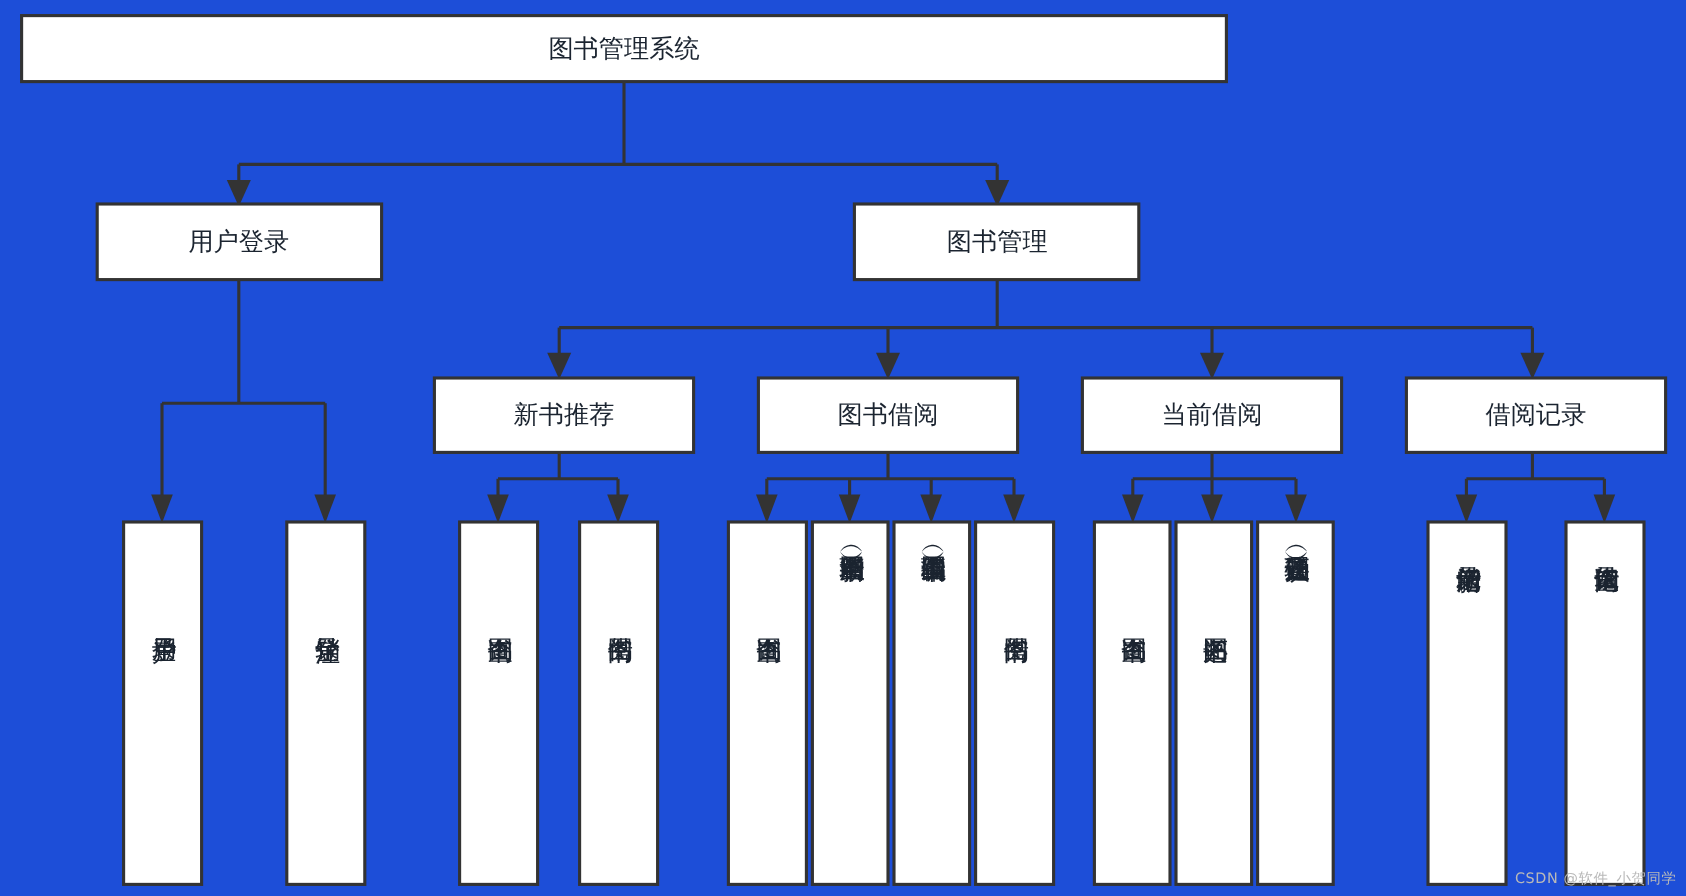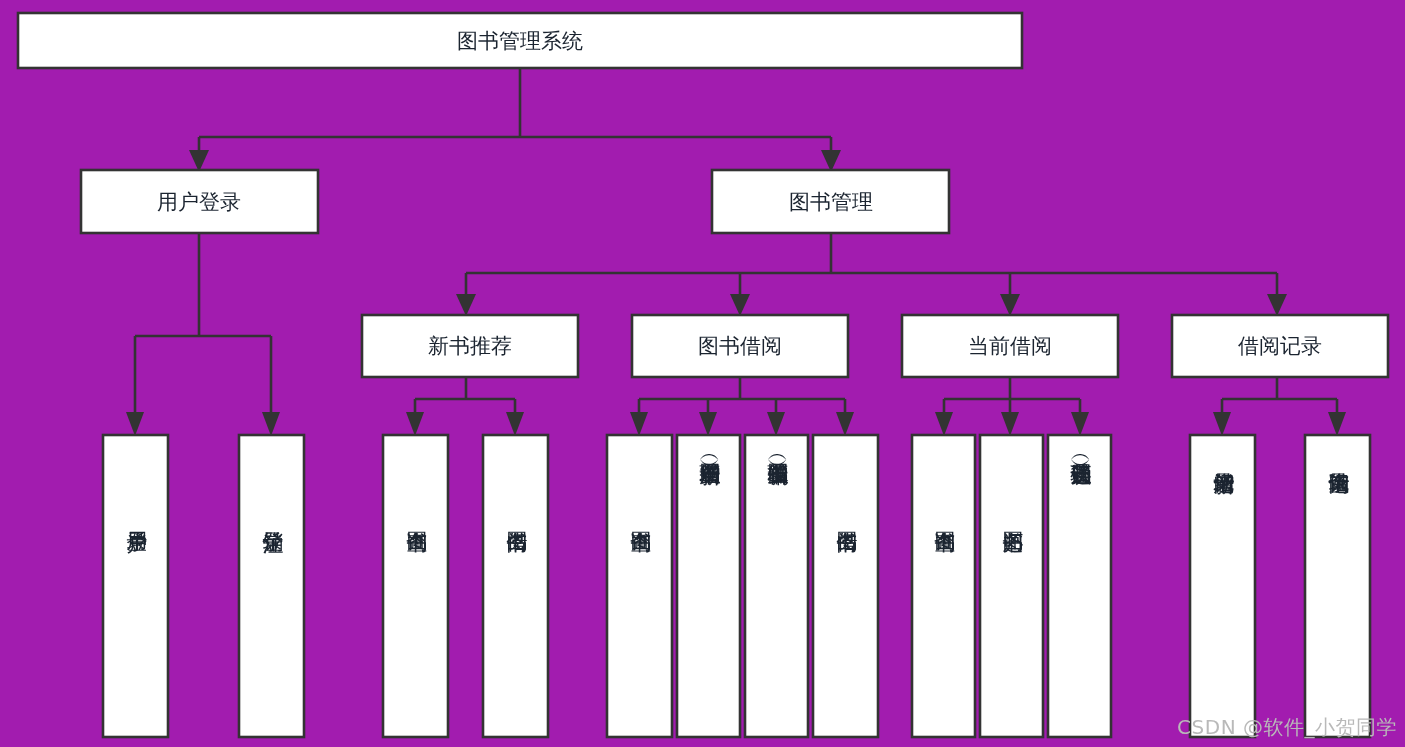--- a/index.html
+++ b/index.html
@@ -10,21 +10,21 @@
   body {
     width: 1405px;
     height: 747px;
     font-family: "DejaVu Sans", "Liberation Sans", sans-serif;
     overflow: hidden;
   }
   #diagram-root {
     position: relative;
     width: 1405px;
     height: 747px;
-    background: #a21caf;
+    background: #1d4ed8;
   }
   svg#tree-svg {
     position: absolute;
     left: 0;
     top: 0;
     width: 1405px;
     height: 747px;
     display: block;
   }
   .node-box {
@@ -54,21 +54,21 @@
   }
   .arrow-head {
     fill: #333333;
     stroke: none;
   }
   .watermark {
     position: absolute;
     right: 8px;
     bottom: 6px;
     color: #b9b9b9;
-    font-size: 20px;
+    font-size: 12px;
     font-family: "DejaVu Sans", "Liberation Sans", sans-serif;
     white-space: nowrap;
     letter-spacing: 0.5px;
   }
 </style>
 </head>
 <body>
 
 <div id="diagram-root">
   <svg id="tree-svg" viewBox="0 0 1405 747" xmlns="http://www.w3.org/2000/svg">

